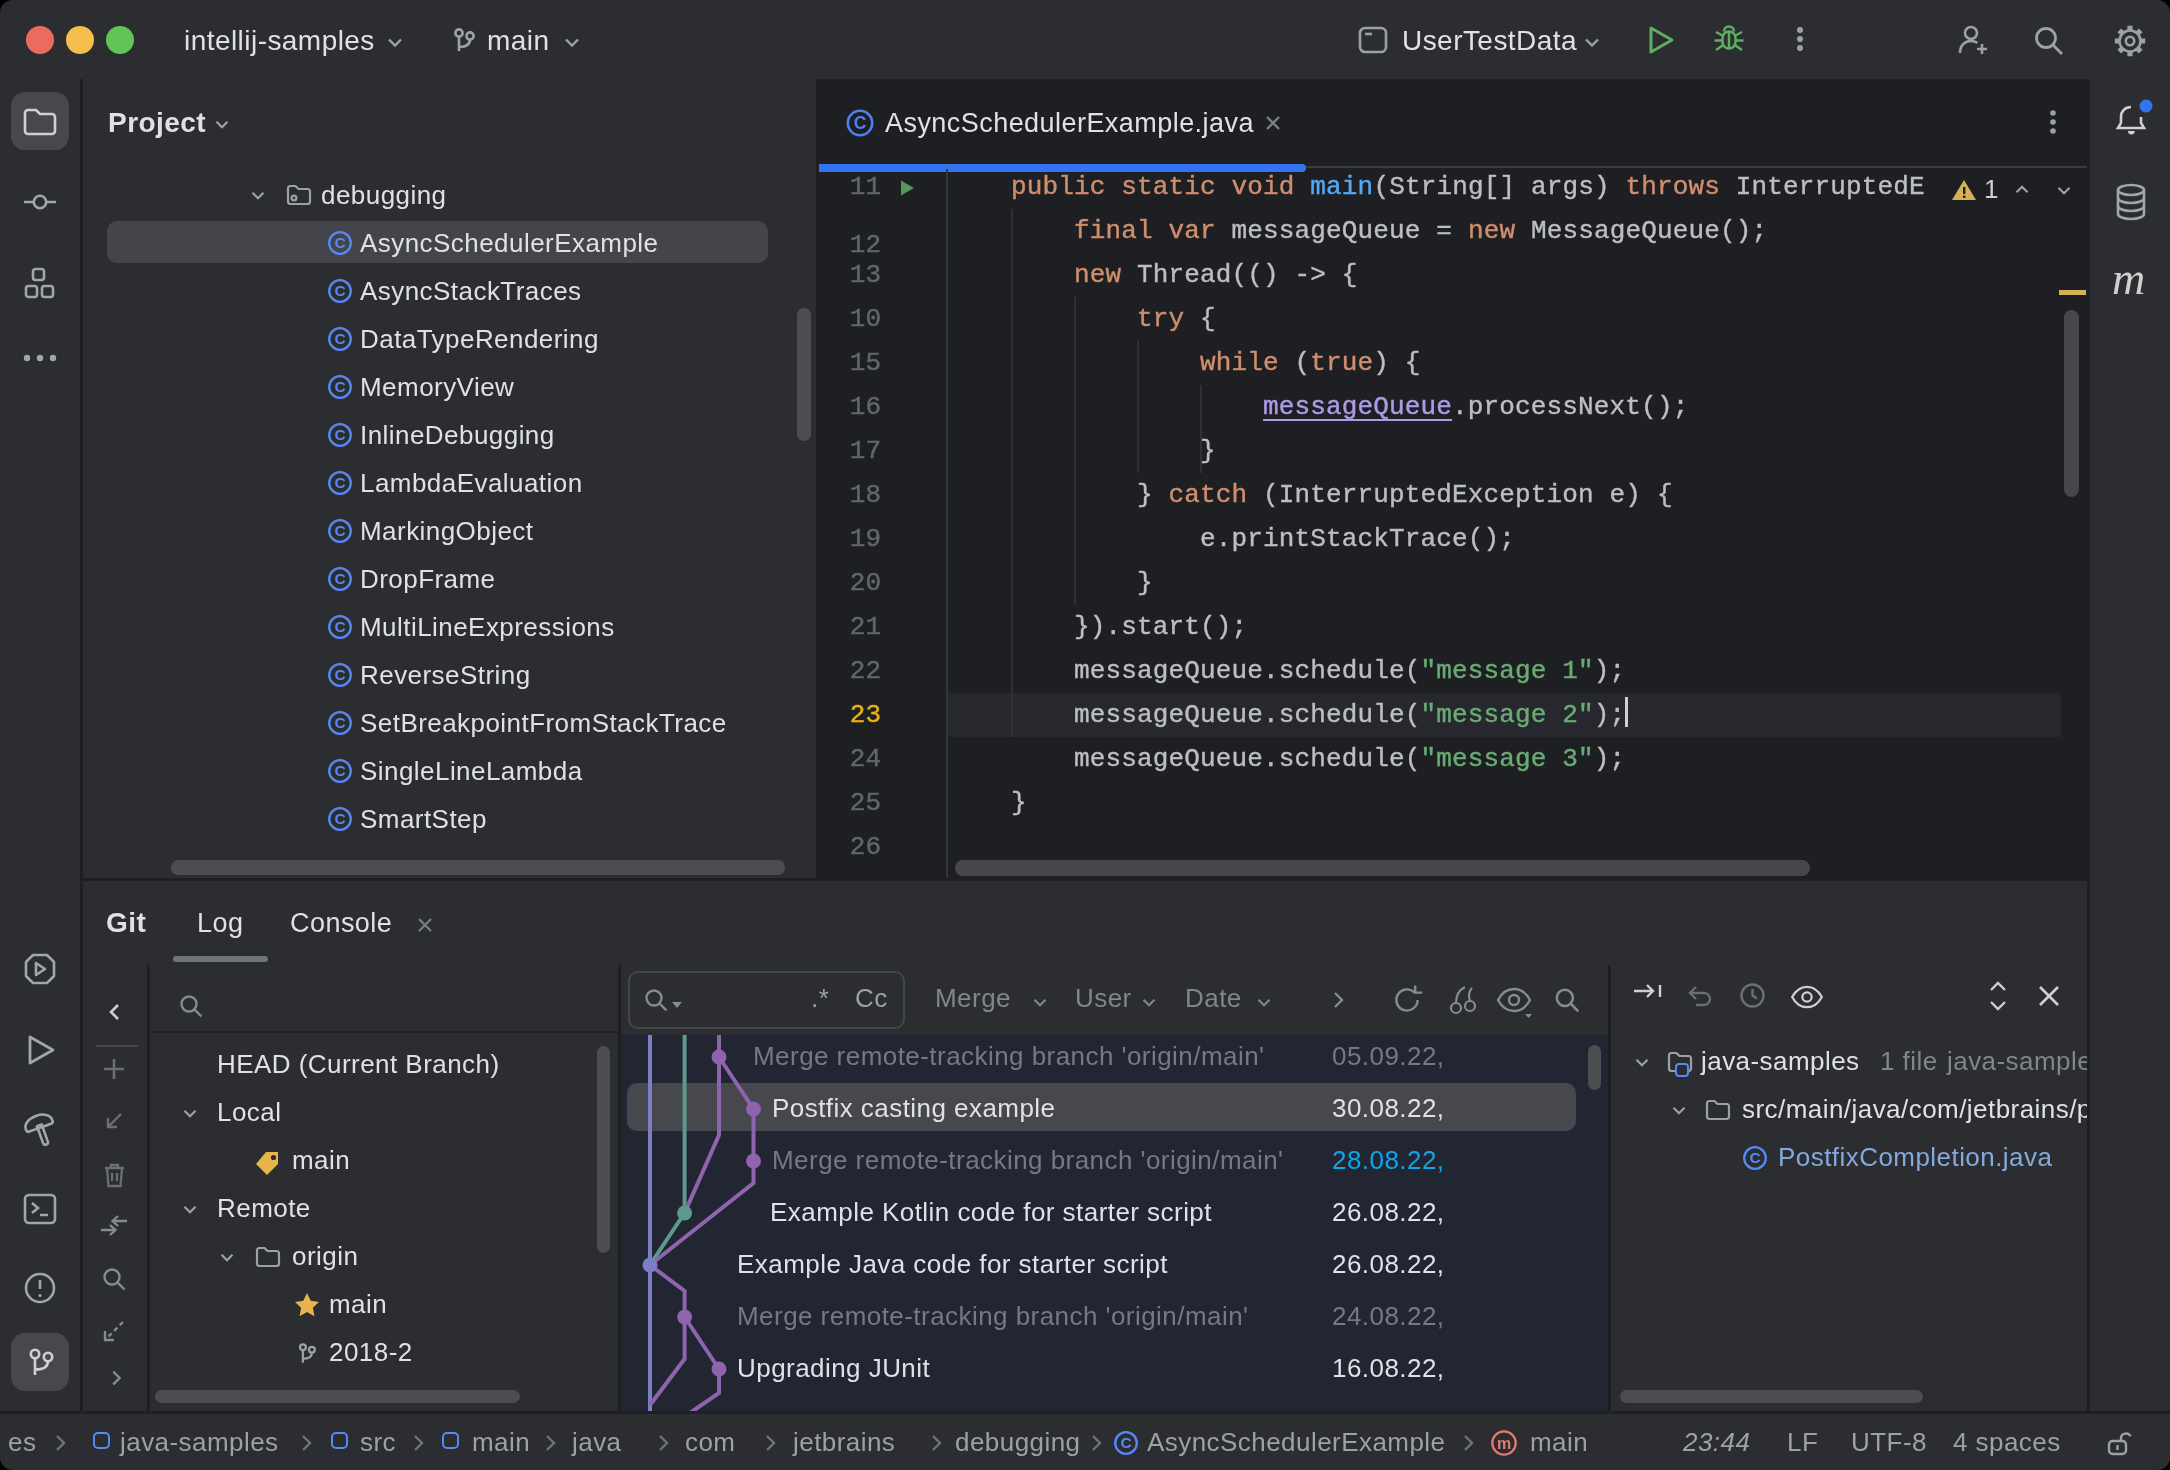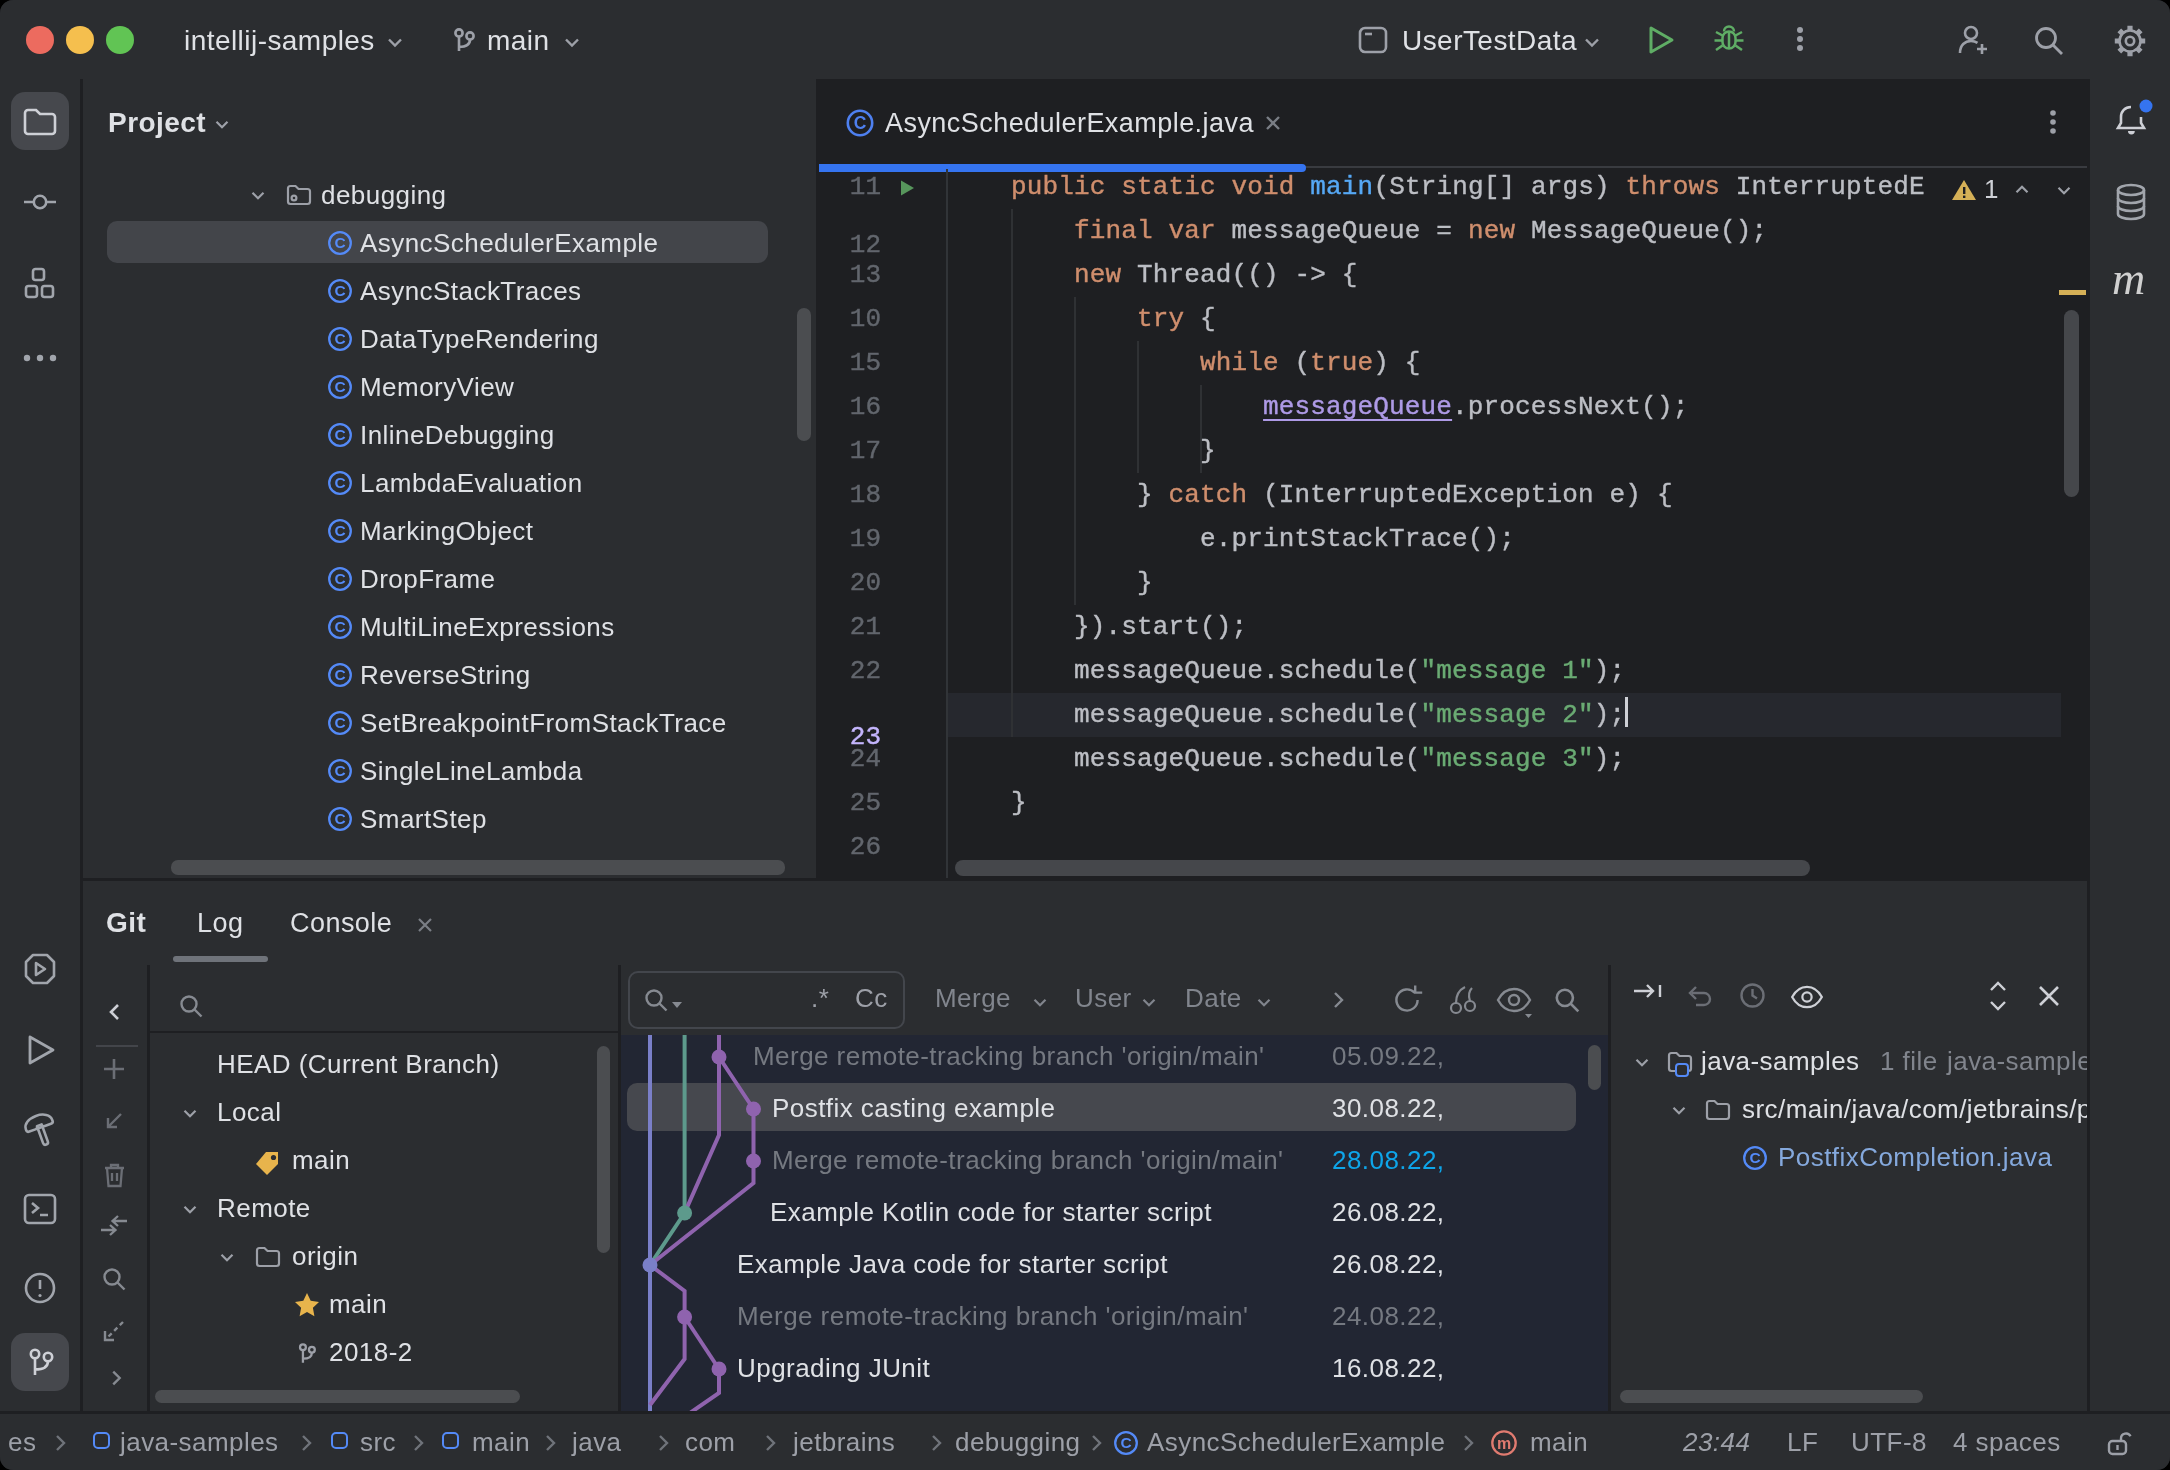--- a/index.html
+++ b/index.html
@@ -248,21 +248,21 @@
     <div class="gut" style="top:174px;">13</div>
     <div class="gut" style="top:218px;">10</div>
     <div class="gut" style="top:262px;">15</div>
     <div class="gut" style="top:306px;">16</div>
     <div class="gut" style="top:350px;">17</div>
     <div class="gut" style="top:394px;">18</div>
     <div class="gut" style="top:438px;">19</div>
     <div class="gut" style="top:482px;">20</div>
     <div class="gut" style="top:526px;">21</div>
     <div class="gut" style="top:570px;">22</div>
-    <div class="gut" style="top:636px;color:#c4b5fd;">23</div>
+    <div class="gut" style="top:614px;color:#eab308;">23</div>
     <div class="gut" style="top:658px;">24</div>
     <div class="gut" style="top:702px;">25</div>
     <div class="gut" style="top:746px;">26</div>
     <svg class="abs" style="left:79px;top:100px;" width="18" height="18" viewBox="0 0 18 18">
         <path d="M3 1.5l13 7.5-13 7.5z" fill="#57965c"></path>
       </svg>
     <div class="abs" style="left:127px;top:90px;width:2px;height:712px;background:#313438;"></div>
 
     <div class="abs" style="left:192px;top:130px;width:2px;height:528px;background:#2f3134;"></div>
     <div class="abs" style="left:255px;top:218px;width:2px;height:308px;background:#2f3134;"></div>

